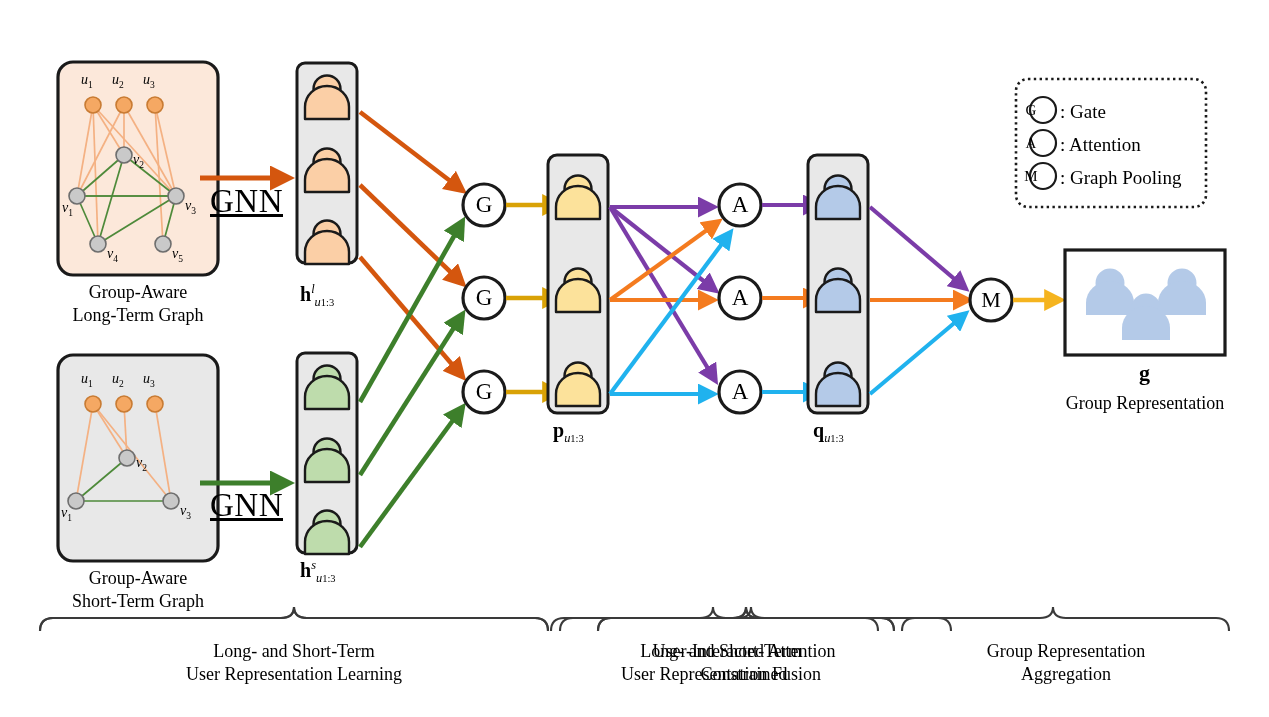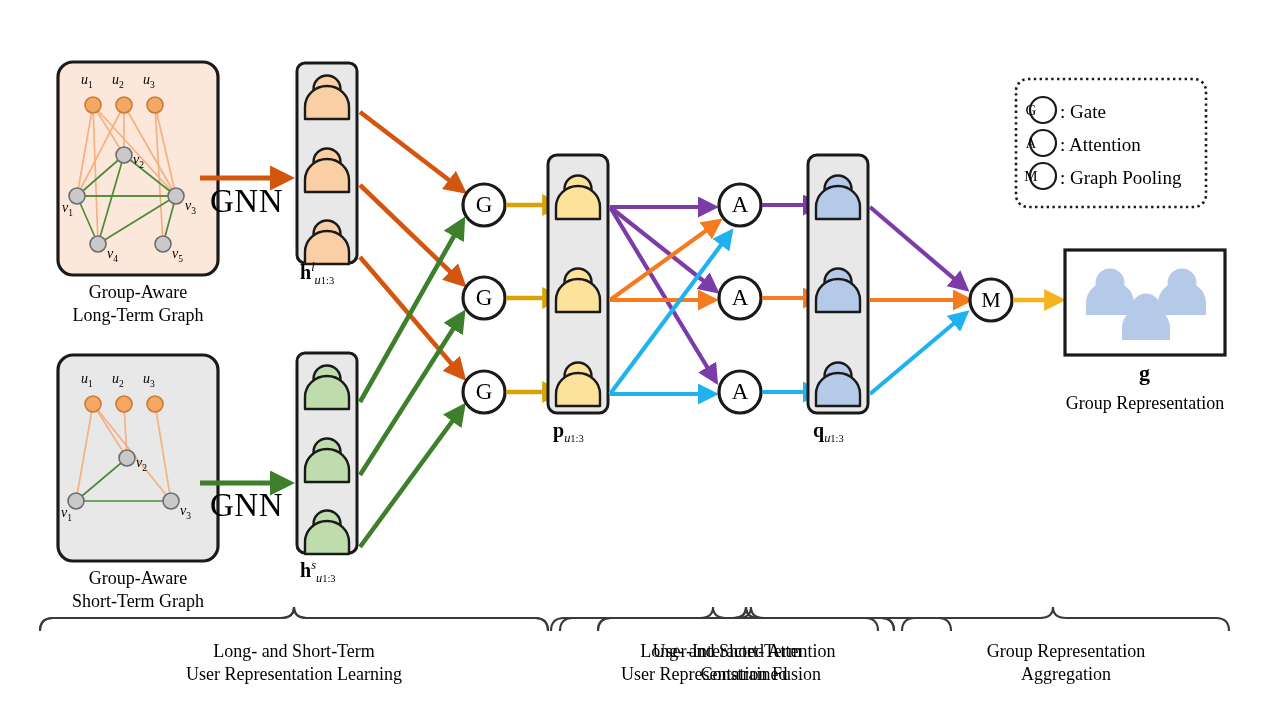--- a/index.html
+++ b/index.html
@@ -1,21 +1,21 @@
 <!DOCTYPE html>
 <html><head>
 <meta charset="utf-8">
 <style>
   html,body{margin:0;padding:0;background:#ffffff;}
   body{width:1269px;height:717px;position:relative;overflow:hidden;
        font-family:"Liberation Serif","DejaVu Serif",serif;color:#000;}
   #stage{position:absolute;left:0;top:0;width:1138px;height:717px;}
   svg#scene{position:absolute;left:0;top:0;width:1269px;height:717px;}
   .lbl{position:absolute;white-space:nowrap;font-family:"Liberation Serif","DejaVu Serif",serif;}
-  .gnn{font-size:33px;letter-spacing:.5px;}
+  .gnn{font-size:33px;letter-spacing:.5px;text-decoration:underline;}
   .cap{font-size:18px;text-align:center;line-height:23px;}
   .vec{font-size:20px;}
   .legend-txt{font-size:19px;}
   .bold{font-weight:bold;}
   sup{font-size:.62em;font-style:italic;font-weight:normal;vertical-align:super;}
   sub{font-size:.62em;font-style:italic;font-weight:normal;vertical-align:sub;}
   sub .n{font-style:normal;}
   .nodelbl{font-size:14px;font-style:italic;}
   .nodelbl sub{font-size:.68em;font-style:normal;}
 </style>
@@ -290,21 +290,21 @@
   <div>Long-Term Graph</div>
 </div>
 <div class="lbl cap" style="left:42px;top:567px;width:192px;">
   <div>Group-Aware</div>
   <div>Short-Term Graph</div>
 </div>
 
 <div class="lbl gnn" style="left:210px;top:183px;">GNN</div>
 <div class="lbl gnn" style="left:210px;top:487px;">GNN</div>
 
-<div class="lbl vec" style="left:300px;top:260px;">
+<div class="lbl vec" style="left:300px;top:282px;">
   <span class="bold">h</span><sup>l</sup><sub><span>u</span><span class="n" style="font-size:.85em;">1:3</span></sub>
 </div>
 <div class="lbl vec" style="left:300px;top:558px;">
   <span class="bold">h</span><sup>s</sup><sub><span>u</span><span class="n" style="font-size:.85em;">1:3</span></sub>
 </div>
 <div class="lbl vec" style="left:553px;top:419px;">
   <span class="bold">p</span><sub><span>u</span><span class="n" style="font-size:.85em;">1:3</span></sub>
 </div>
 <div class="lbl vec" style="left:813px;top:419px;">
   <span class="bold">q</span><sub><span>u</span><span class="n" style="font-size:.85em;">1:3</span></sub>

